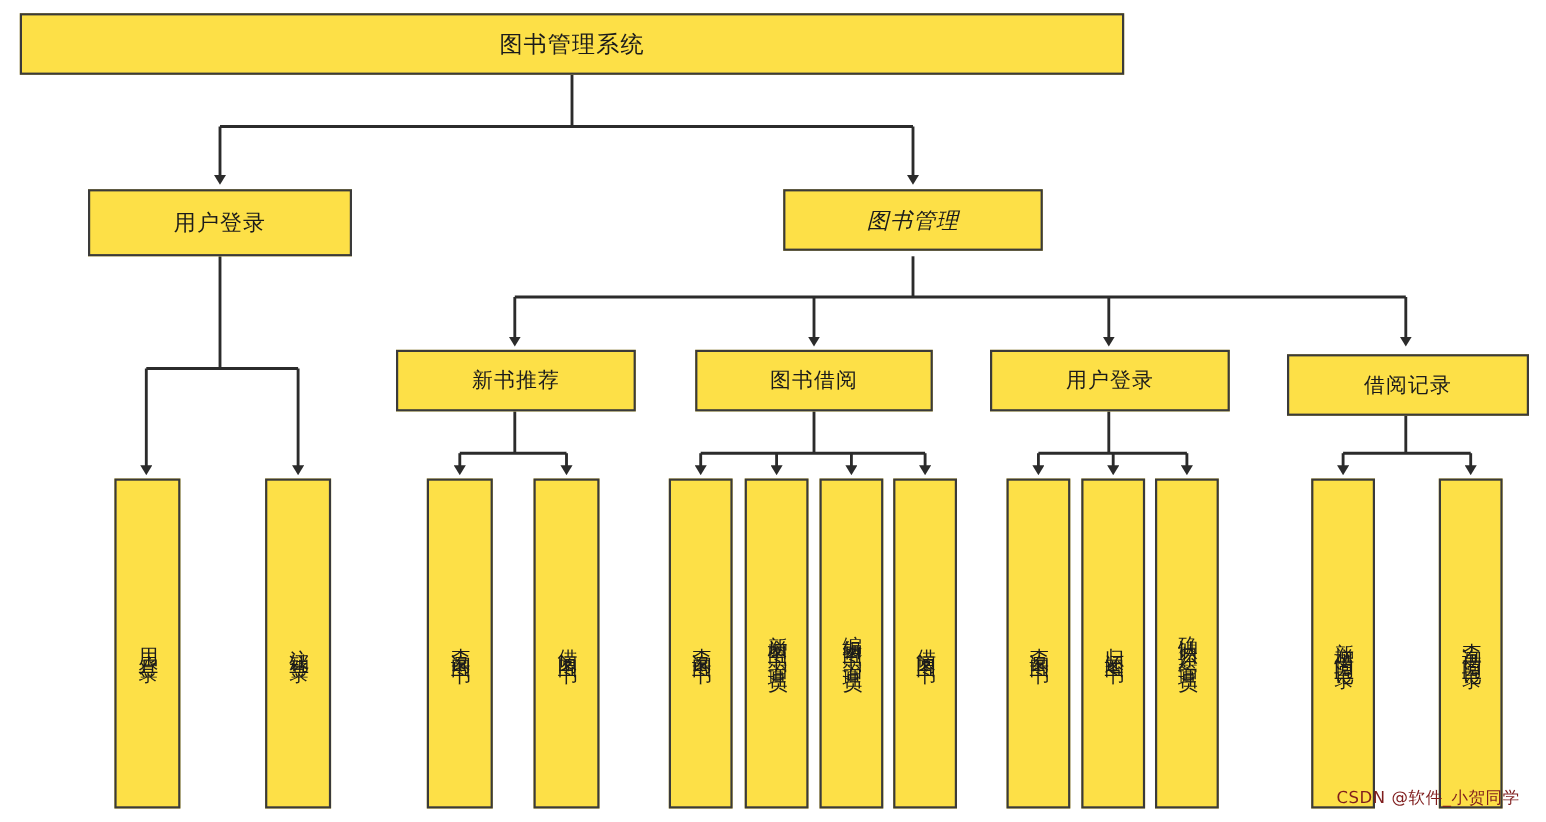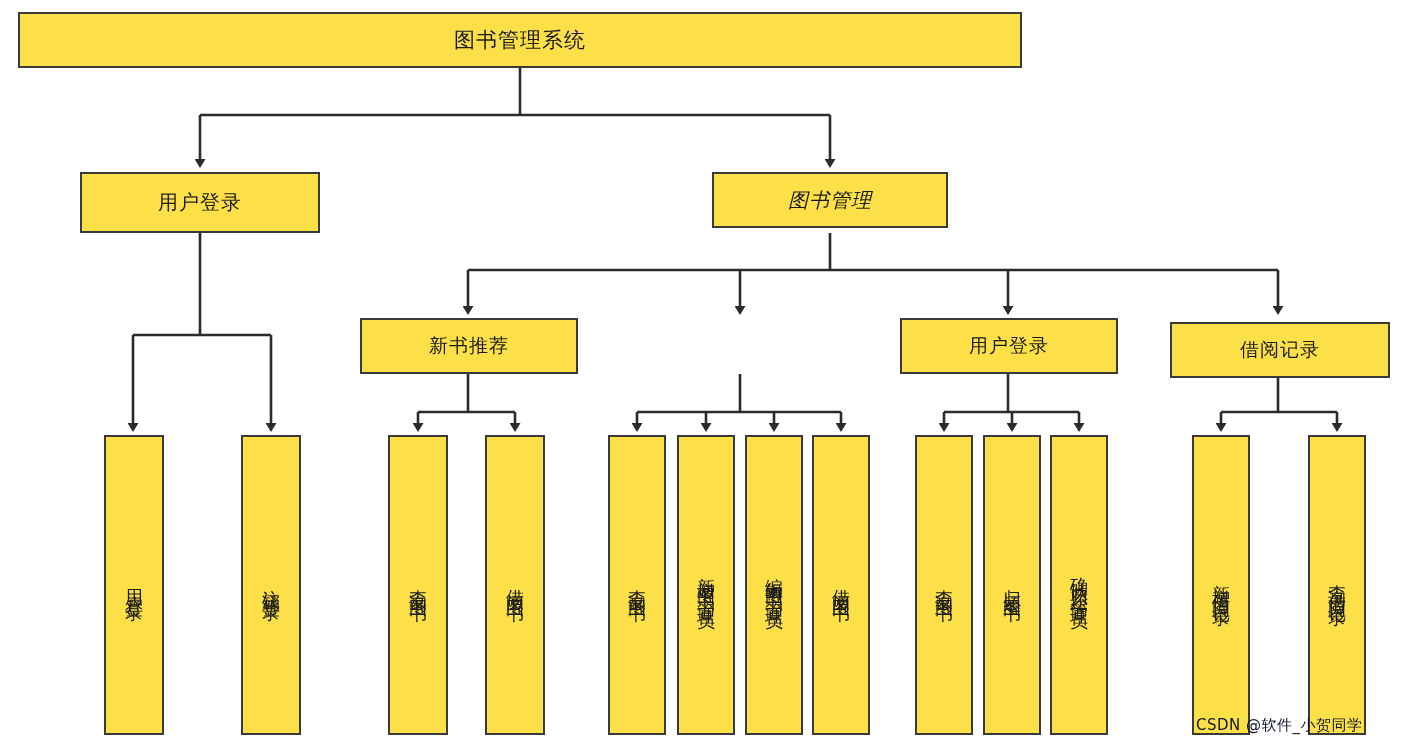--- a/index.html
+++ b/index.html
@@ -55,24 +55,25 @@
     writing-mode: vertical-rl;
     text-orientation: upright;
     letter-spacing: 5px;
     line-height: 1;
     white-space: nowrap;
     display: block;
   }
   .watermark {
     position: absolute;
     font-size: 15px;
-    color: #0f172a;
+    color: #7f1d1d;
     white-space: nowrap;
     z-index: 3;
     letter-spacing: 0.5px;
+    margin-left: 19px;
   }
 </style>
 </head>
 <body>
 
 <div id="canvas">
 
   <svg id="edges" viewBox="0 0 1405 747" xmlns="http://www.w3.org/2000/svg">
     <defs>
       <marker id="arrow" markerWidth="9" markerHeight="11" refX="1" refY="5.5" orient="auto" markerUnits="userSpaceOnUse">
@@ -133,20 +134,23 @@
   <div class="node level1" style="left:80px; top:172px; width:240px; height:61px;">
     <span>用户登录</span>
   </div>
   <div class="node level1" style="left:712px; top:172px; width:236px; height:56px;font-style:italic;">
     <span>图书管理</span>
   </div>
 
   <div class="node level2" style="left:360px; top:318px; width:218px; height:56px;">
     <span>新书推荐</span>
   </div>
+  <div class="node level2" style="left:632px; top:318px; width:216px; height:56px;">
+    <span>图书借阅</span>
+  </div>
   <div class="node level2" style="left:900px; top:318px; width:218px; height:56px;">
     <span>用户登录</span>
   </div>
   <div class="node level2" style="left:1170px; top:322px; width:220px; height:56px;">
     <span>借阅记录</span>
   </div>
 
   <div class="node leaf" style="left:104px; top:435px; width:60px; height:300px;">
     <span class="vtext">用户登录</span>
   </div>

